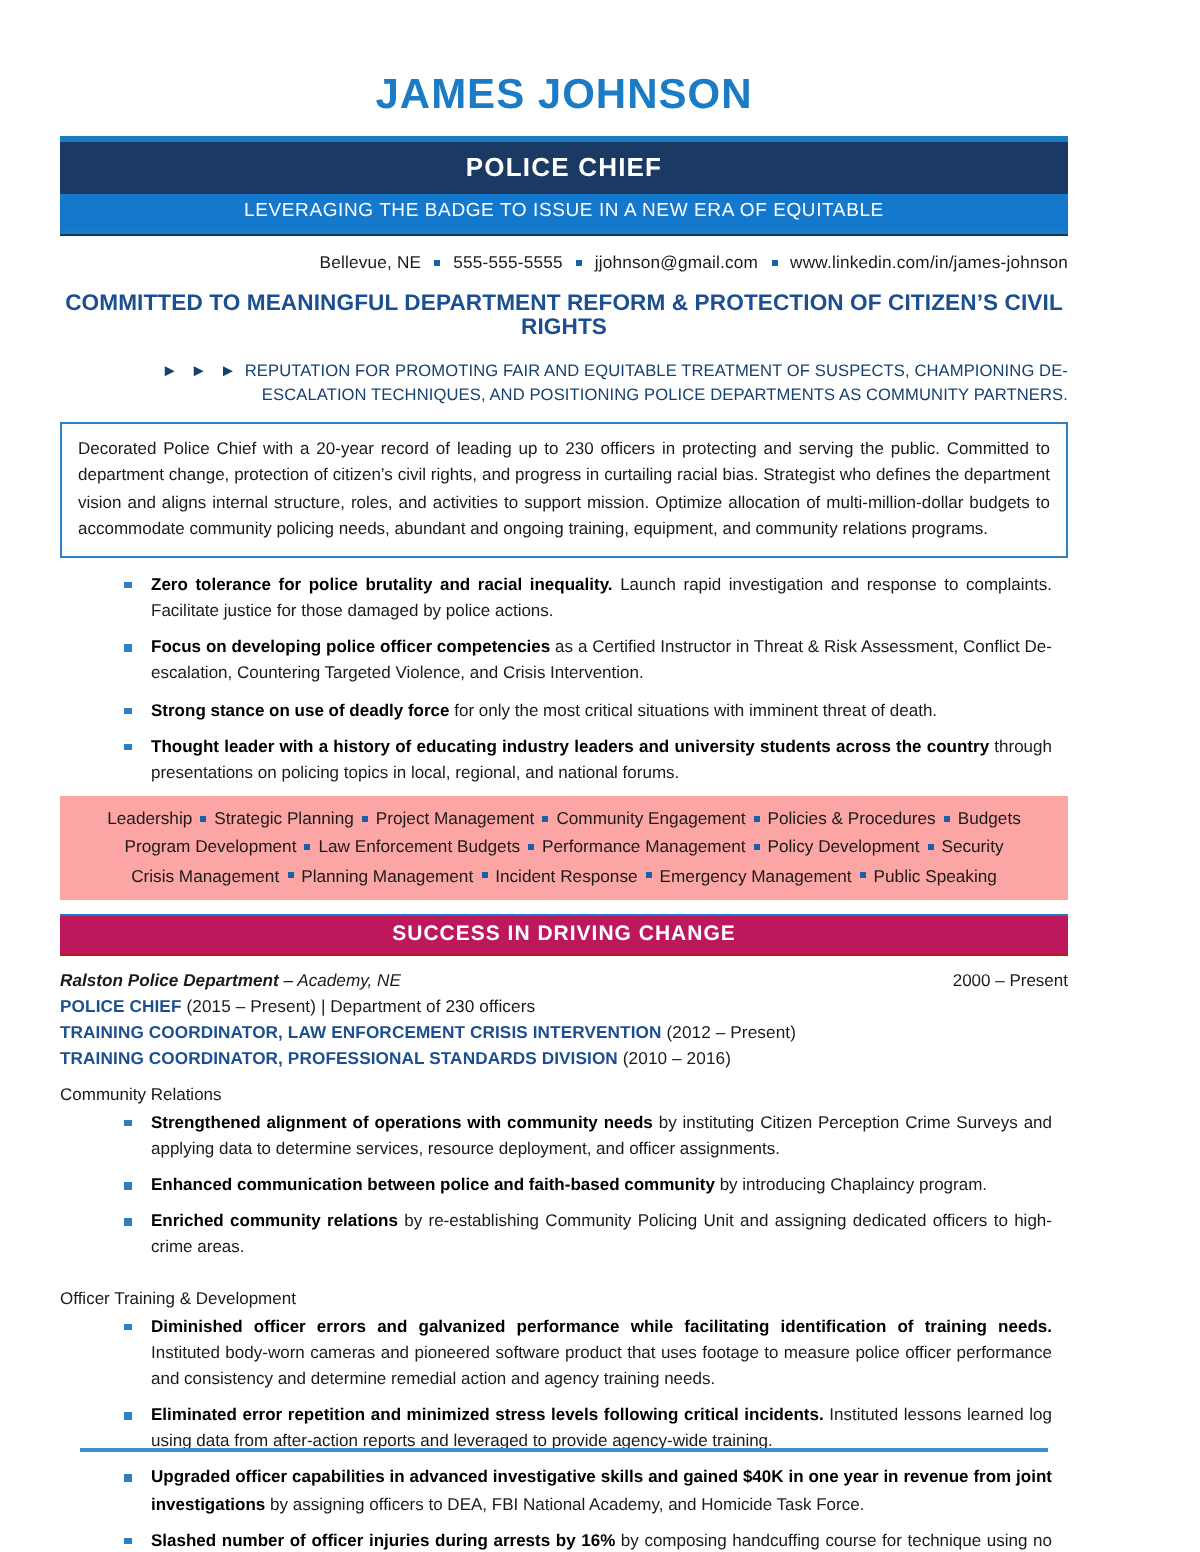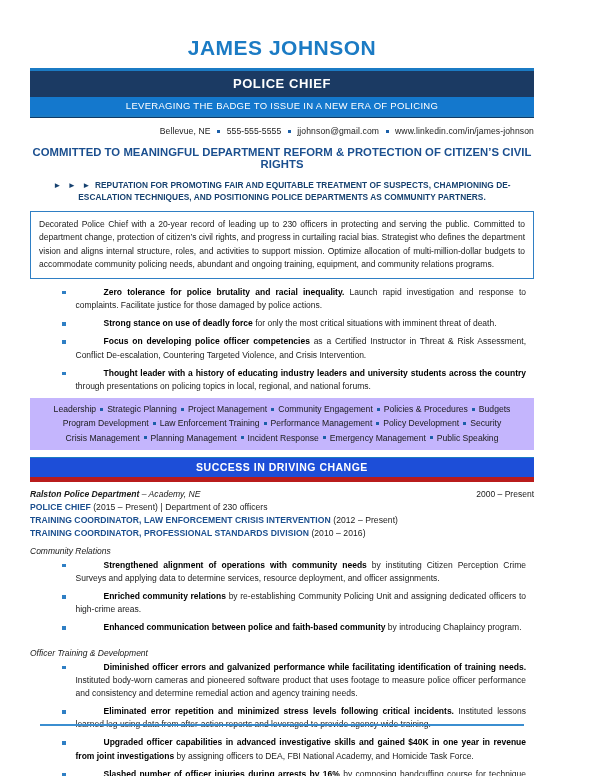--- a/index.html
+++ b/index.html
@@ -77,23 +77,23 @@
   
   .headline {
     text-align: center;
     font-size: 11.3px;
     font-weight: bold;
     color: #1b4f8f;
     padding-top: 10px;
     letter-spacing: 0.05px;
   }
   .subheadline {
-    text-align: center;
+    text-align: right;
     font-size: 8.3px;
-    font-weight: bold;
+    font-weight: normal;
     color: #16416f;
     padding-top: 9px;
     line-height: 1.45;
     letter-spacing: 0.05px;
   }
   .arrows { color: #16416f; letter-spacing: 2px; }
 
   
   .summary-box {
     margin-top: 8px;
@@ -117,39 +117,39 @@
     padding-right: 8px;
   }
   .bullet .sq {
     flex: 0 0 auto;
     width: 3.5px; height: 3.5px;
     background: #2f7fc4;
     margin-top: 5px;
     margin-right: 10px;
   }
   .bullet .txt { flex: 1 1 auto; text-align: justify; }
-  .bullet b { font-weight: bold; color: #000; margin-left: 28px; }
+  .bullet b { font-weight: bold; color: #000; }
 
   
   .skills {
     margin-top: 5px;
-    background: #c4b5fd;
+    background: #fca5a5;
     text-align: center;
     font-size: 8.6px;
     line-height: 1.65;
     padding: 4px 6px 5px;
     color: #1a1a1a;
   }
 
   
   .section-bar {
     margin-top: 7px;
-    background: #1d4ed8;
+    background: #be185d;
     border-top: 1px solid #1b7bc4;
-    border-bottom: 5px solid #b91c1c;
+    border-bottom: 1px solid #b91c1c;
     color: #ffffff;
     text-align: center;
     font-size: 10.5px;
     font-weight: bold;
     letter-spacing: 0.5px;
     padding: 3px 0 4px;
   }
 
   
   .exp-head {
@@ -167,21 +167,20 @@
     font-size: 8.6px;
     color: #1b4f8f;
     font-weight: bold;
     padding-top: 3px;
     letter-spacing: 0.05px;
   }
   .role-line .plain { color: #1a1a1a; font-weight: normal; }
 
   .sub-head {
     font-size: 8.5px;
-    font-style: italic;
     color: #1a1a1a;
     padding-top: 8px;
     padding-bottom: 3px;
   }
 
   .bottom-rule {
     position: absolute;
     left: 40px; right: 40px;
     top: 724px;
     height: 2px;
@@ -191,21 +190,21 @@
 </head>
 <body>
 
 <div class="page">
 
   <div class="name">JAMES JOHNSON</div>
 
   <div class="title-banner">
     <div class="banner-rule-top"></div>
     <div class="banner-title">POLICE CHIEF</div>
-    <div class="banner-tagline">LEVERAGING THE BADGE TO ISSUE IN A NEW ERA OF POLICING</div>
+    <div class="banner-tagline">LEVERAGING THE BADGE TO ISSUE IN A NEW ERA OF EQUITABLE</div>
     <div class="banner-rule-bot"></div>
   </div>
 
   <div class="contact">
     <span>Bellevue, NE</span>
     <span class="sep-sq"></span>
     <span>555-555-5555</span>
     <span class="sep-sq"></span>
     <span>jjohnson@gmail.com</span>
     <span class="sep-sq"></span>
@@ -221,35 +220,35 @@
 
   <div class="summary-box">Decorated Police Chief with a 20-year record of leading up to 230 officers in protecting and serving the public. Committed to department change, protection of citizen’s civil rights, and progress in curtailing racial bias. Strategist who defines the department vision and aligns internal structure, roles, and activities to support mission. Optimize allocation of multi-million-dollar budgets to accommodate community policing needs, abundant and ongoing training, equipment, and community relations programs.</div>
 
   <div class="bullets" id="highlights">
       <div class="bullet">
         <span class="sq"></span>
         <span class="txt"><b>Zero tolerance for police brutality and racial inequality.</b><span> Launch rapid investigation and response to complaints. Facilitate justice for those damaged by police actions.</span></span>
       </div>
       <div class="bullet">
         <span class="sq"></span>
+        <span class="txt"><b>Focus on developing police officer competencies</b><span> as a Certified Instructor in Threat &amp; Risk Assessment, Conflict De-escalation, Countering Targeted Violence, and Crisis Intervention.</span></span>
+      </div>
+      <div class="bullet">
+        <span class="sq"></span>
         <span class="txt"><b>Strong stance on use of deadly force</b><span> for only the most critical situations with imminent threat of death.</span></span>
-      </div>
-      <div class="bullet">
-        <span class="sq"></span>
-        <span class="txt"><b>Focus on developing police officer competencies</b><span> as a Certified Instructor in Threat &amp; Risk Assessment, Conflict De-escalation, Countering Targeted Violence, and Crisis Intervention.</span></span>
       </div>
       <div class="bullet">
         <span class="sq"></span>
         <span class="txt"><b>Thought leader with a history of educating industry leaders and university students across the country</b><span> through presentations on policing topics in local, regional, and national forums.</span></span>
       </div>
     </div>
 
   <div class="skills" id="skills">
       <div><span>Leadership</span><span class="sep-sq"></span><span>Strategic Planning</span><span class="sep-sq"></span><span>Project Management</span><span class="sep-sq"></span><span>Community Engagement</span><span class="sep-sq"></span><span>Policies &amp; Procedures</span><span class="sep-sq"></span><span>Budgets</span></div>
-      <div><span>Program Development</span><span class="sep-sq"></span><span>Law Enforcement Training</span><span class="sep-sq"></span><span>Performance Management</span><span class="sep-sq"></span><span>Policy Development</span><span class="sep-sq"></span><span>Security</span></div>
+      <div><span>Program Development</span><span class="sep-sq"></span><span>Law Enforcement Budgets</span><span class="sep-sq"></span><span>Performance Management</span><span class="sep-sq"></span><span>Policy Development</span><span class="sep-sq"></span><span>Security</span></div>
       <div><span>Crisis Management</span><span class="sep-sq"></span><span>Planning Management</span><span class="sep-sq"></span><span>Incident Response</span><span class="sep-sq"></span><span>Emergency Management</span><span class="sep-sq"></span><span>Public Speaking</span></div>
     </div>
 
   <div class="section-bar">SUCCESS IN DRIVING CHANGE</div>
 
   <div class="exp-head">
     <div>
       <span class="exp-company">Ralston Police Department</span>
       <span class="exp-loc">– Academy, NE</span>
     </div>
@@ -263,25 +262,25 @@
     </div>
 
   <div id="groups">
       <div class="sub-head">Community Relations</div>
       <div class="bullet">
         <span class="sq"></span>
         <span class="txt"><b>Strengthened alignment of operations with community needs</b><span> by instituting Citizen Perception Crime Surveys and applying data to determine services, resource deployment, and officer assignments.</span></span>
       </div>
       <div class="bullet">
         <span class="sq"></span>
+        <span class="txt"><b>Enhanced communication between police and faith-based community</b><span> by introducing Chaplaincy program.</span></span>
+      </div>
+      <div class="bullet">
+        <span class="sq"></span>
         <span class="txt"><b>Enriched community relations</b><span> by re-establishing Community Policing Unit and assigning dedicated officers to high-crime areas.</span></span>
-      </div>
-      <div class="bullet">
-        <span class="sq"></span>
-        <span class="txt"><b>Enhanced communication between police and faith-based community</b><span> by introducing Chaplaincy program.</span></span>
       </div>
       <div class="sub-head">Officer Training &amp; Development</div>
       <div class="bullet">
         <span class="sq"></span>
         <span class="txt"><b>Diminished officer errors and galvanized performance while facilitating identification of training needs.</b><span> Instituted body-worn cameras and pioneered software product that uses footage to measure police officer performance and consistency and determine remedial action and agency training needs.</span></span>
       </div>
       <div class="bullet">
         <span class="sq"></span>
         <span class="txt"><b>Eliminated error repetition and minimized stress levels following critical incidents.</b><span> Instituted lessons learned log using data from after-action reports and leveraged to provide agency-wide training.</span></span>
       </div>

